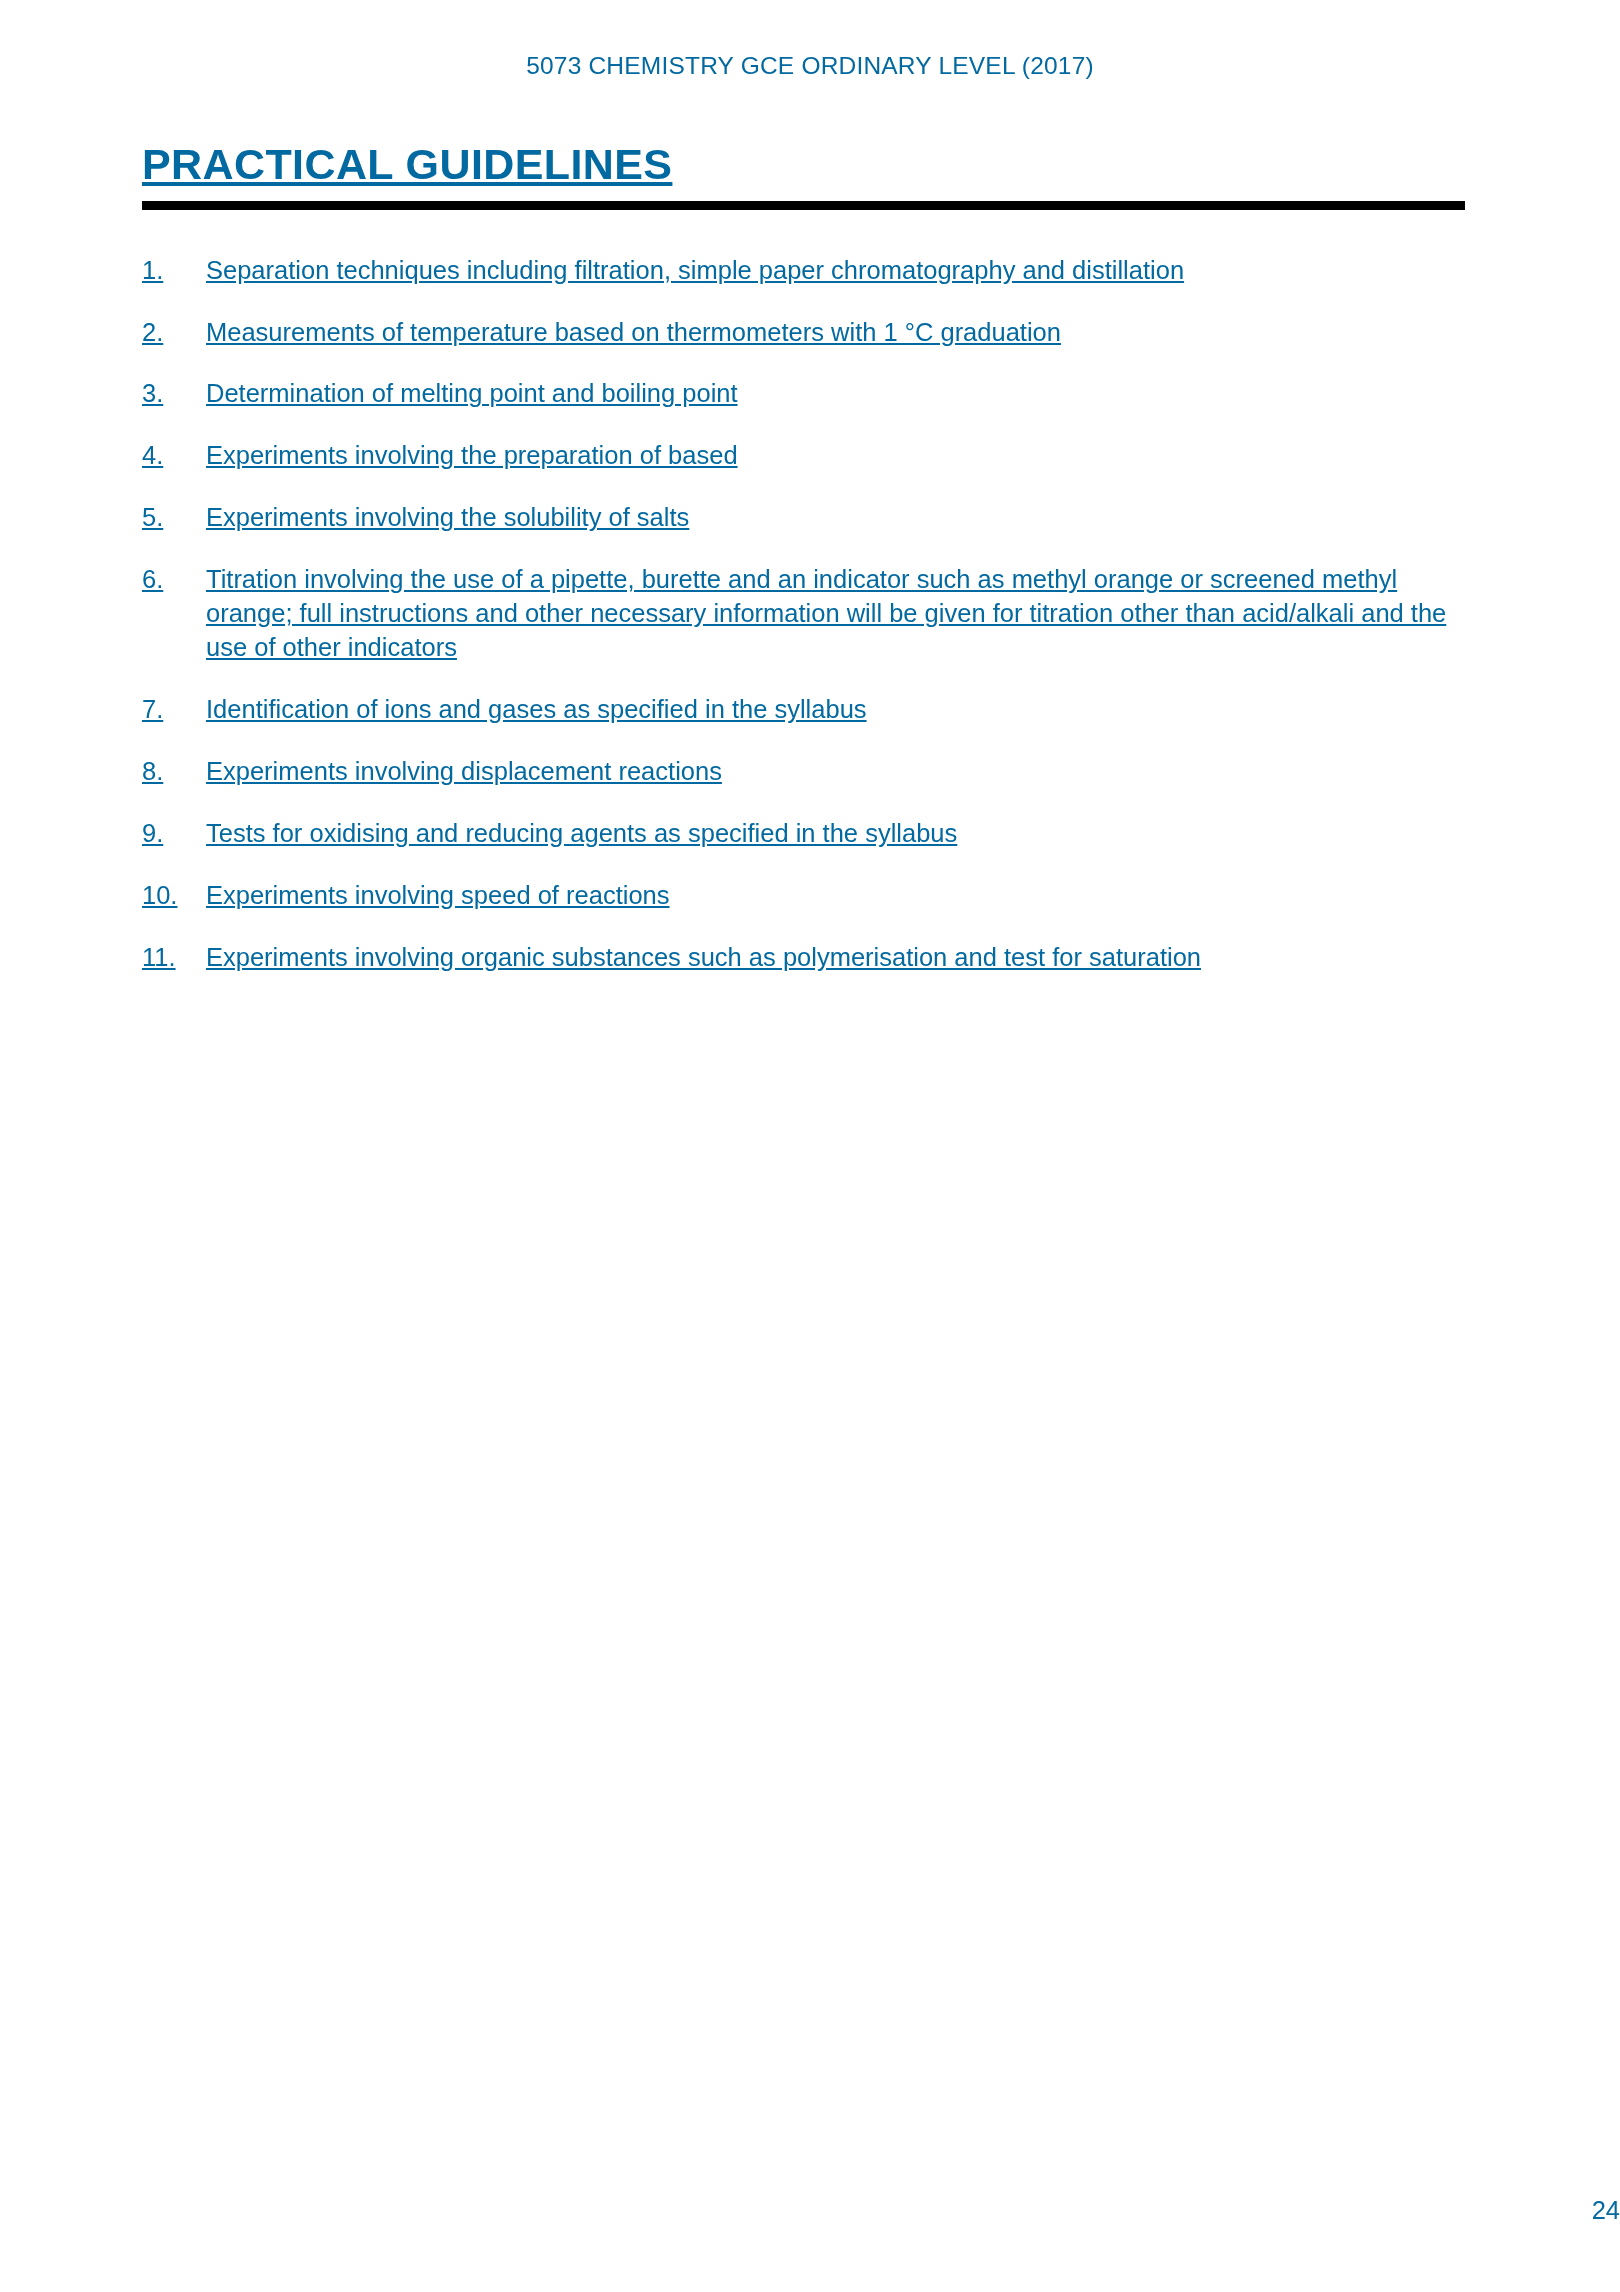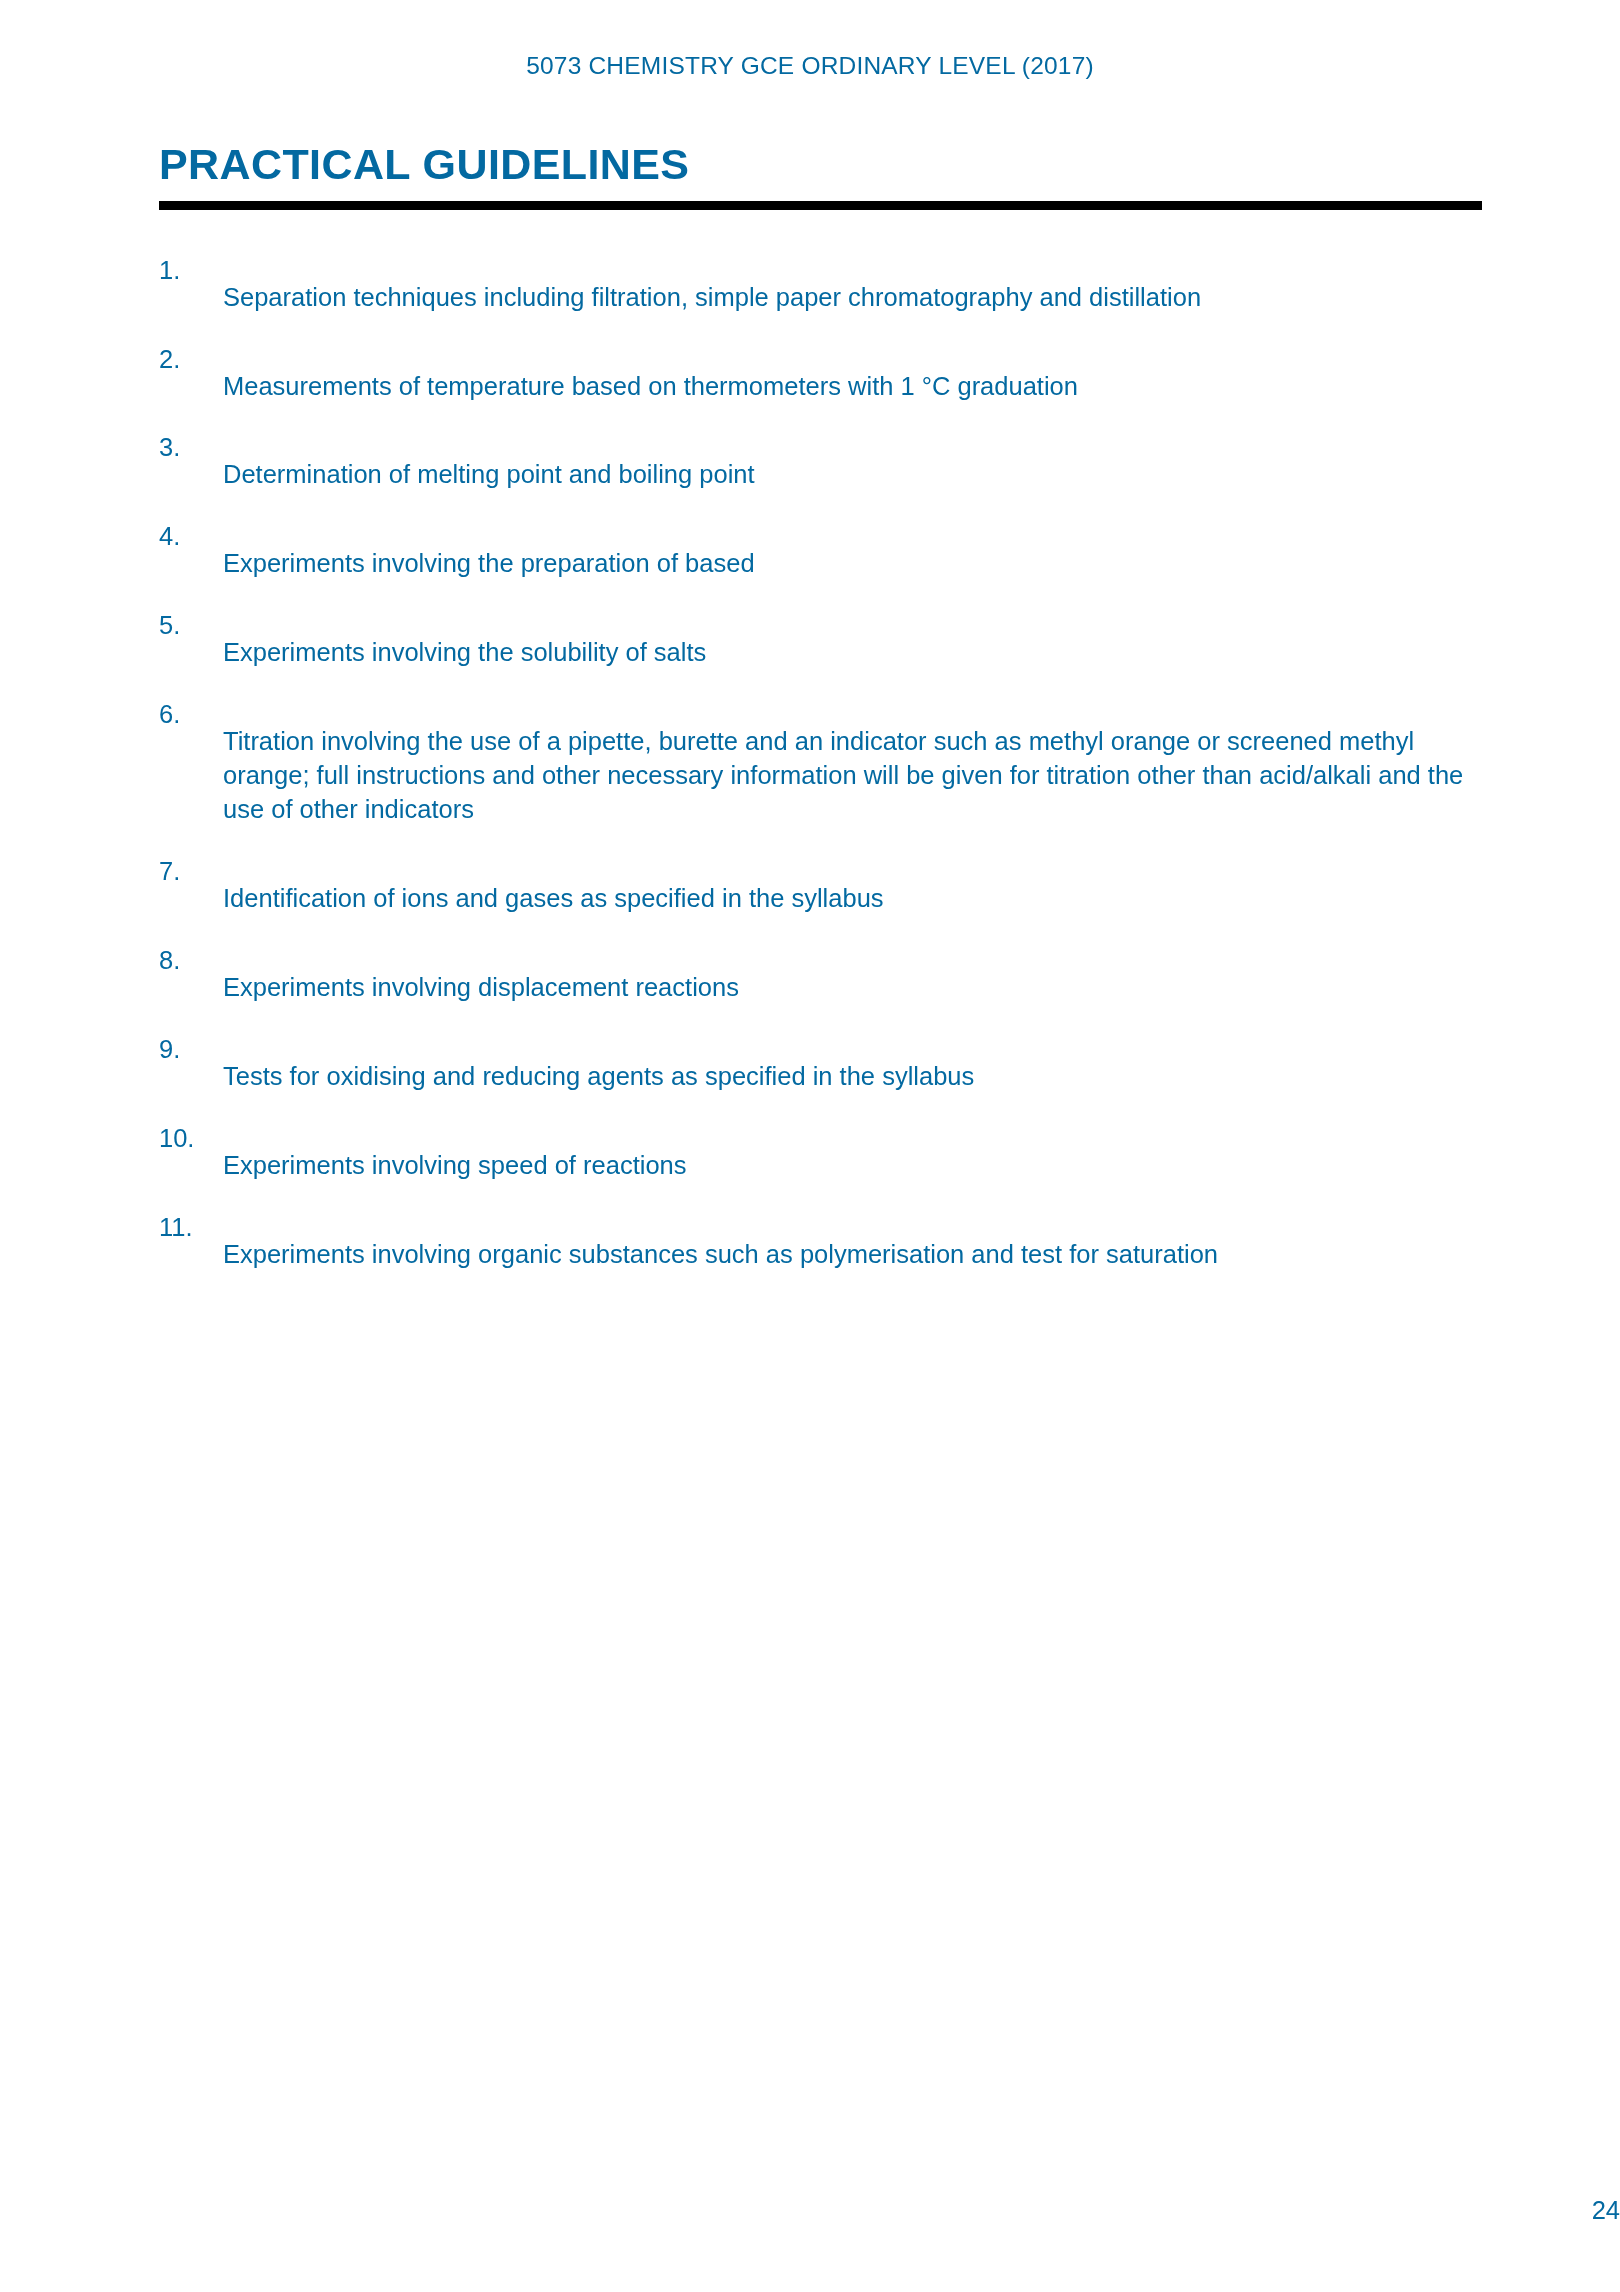--- a/index.html
+++ b/index.html
@@ -26,23 +26,24 @@
     width: 1620px;
     text-align: center;
     font-size: 24.5px;
     letter-spacing: 0.2px;
     line-height: 1.2;
   }
 
   
   .content {
     position: absolute;
-    left: 159px;
+    left: 142px;
     top: 142px;
     width: 1323px;
+    text-decoration: underline;
   }
 
   .page-title {
     font-size: 43px;
     font-weight: bold;
     letter-spacing: 0.4px;
     line-height: 1.05;
     margin: 0;
     padding: 0;
   }
@@ -79,21 +80,20 @@
 
   .item-number {
     flex: 0 0 auto;
     width: 64px;
     text-align: left;
   }
 
   .item-text {
     flex: 1 1 auto;
     width: 1259px;
-    margin-top: 27px;
   }
 
   .item-subline {
     display: block;
   }
 
   sup {
     font-size: 0.62em;
     vertical-align: super;
     line-height: 0;

